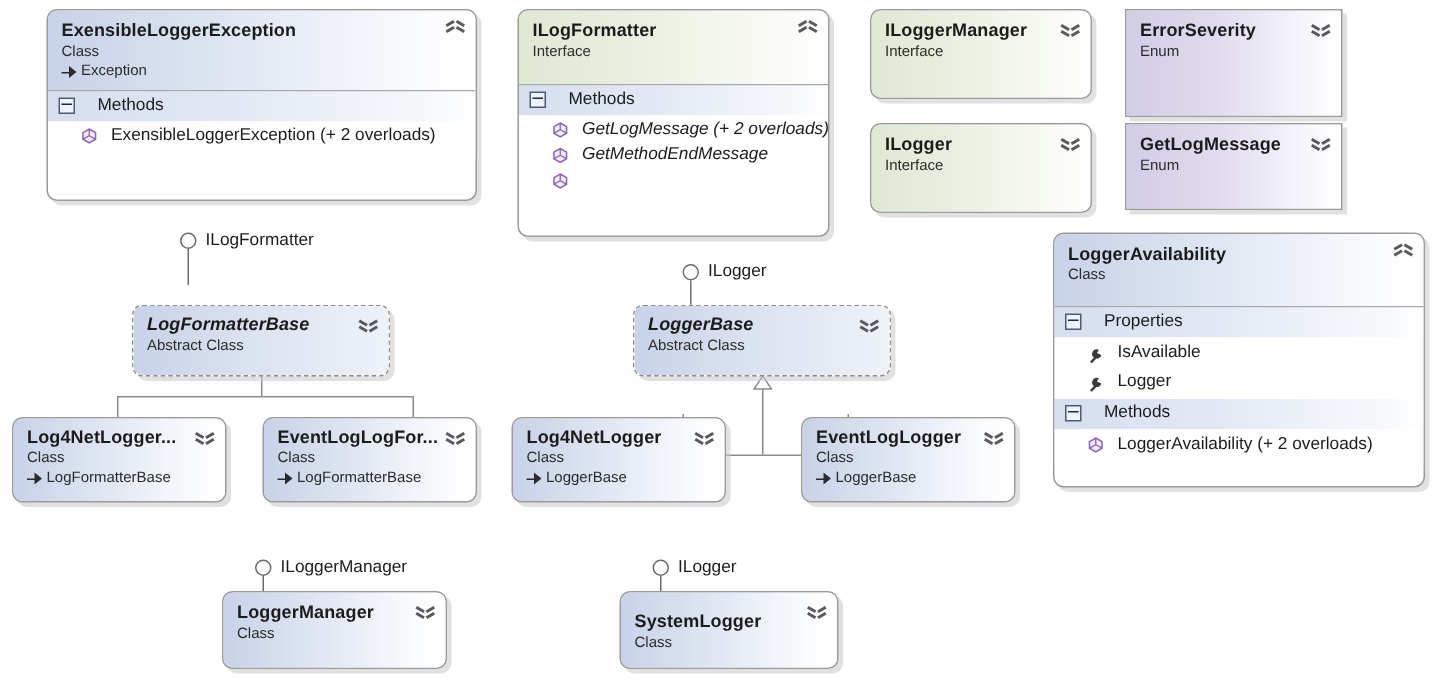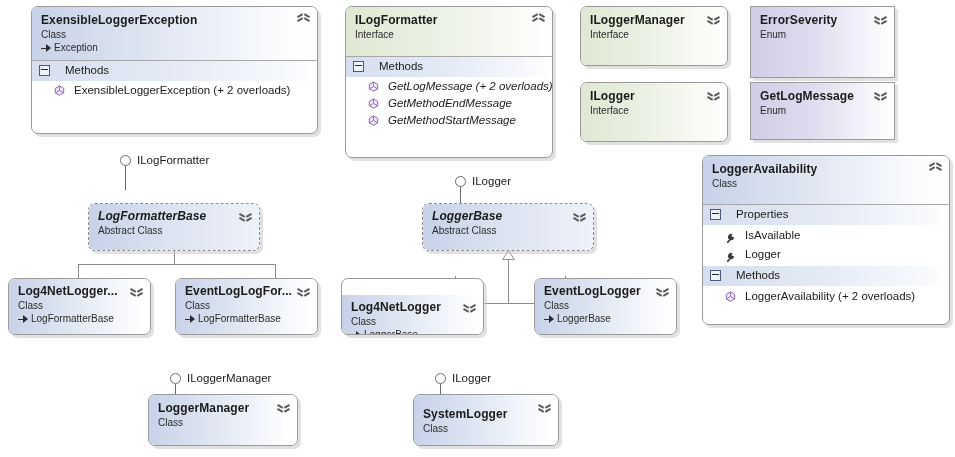--- a/index.html
+++ b/index.html
@@ -199,21 +199,20 @@
           </span>
           <span class="member-lbl">GetMethodEndMessage</span>
         </div>
         <div class="member">
           <span class="m-ico">
             <svg width="11" height="11" viewBox="0 0 11 11">
                 <polygon points="5.5,1 9.7,3.4 9.7,7.8 5.5,10.2 1.3,7.8 1.3,3.4" fill="#f2ecf8" stroke="#8a63b8" stroke-width="1"></polygon>
                 <path d="M5.5,1 L5.5,5.5 M5.5,5.5 L1.3,7.8 M5.5,5.5 L9.7,7.8" stroke="#8a63b8" stroke-width="0.9" fill="none"></path>
               </svg>
           </span>
-          <span class="member-lbl">GetMethodStartMessage</span>
         </div>
       </div>
     </div>
   </div>
 
   <div class="node rounded type-iface" style="left:580px;top:6px;width:148px;height:60px;">
     <div class="shadow"></div>
     <div class="body">
       <div class="hdr" style="height:100%;">
         <div class="title">ILoggerManager</div>
@@ -382,21 +381,21 @@
             <span></span>
             <span class="s2"></span>
           </div>
       </div>
     </div>
   </div>
 
   <div class="node rounded type-class" style="left:341px;top:278px;width:143px;height:57px;">
     <div class="shadow"></div>
     <div class="body">
-      <div class="hdr" style="height:100%;padding-top:5px;margin-top:16px;">
+      <div class="hdr" style="height:100%;padding-top:5px;">
         <div class="title">Log4NetLogger</div>
         <div class="stereo">Class</div>
         <div class="base">
           <span class="arrow-ico"></span>
           <span>LoggerBase</span>
         </div>
         <div class="chev chev-down">
             <span></span>
             <span class="s2"></span>
           </div>

